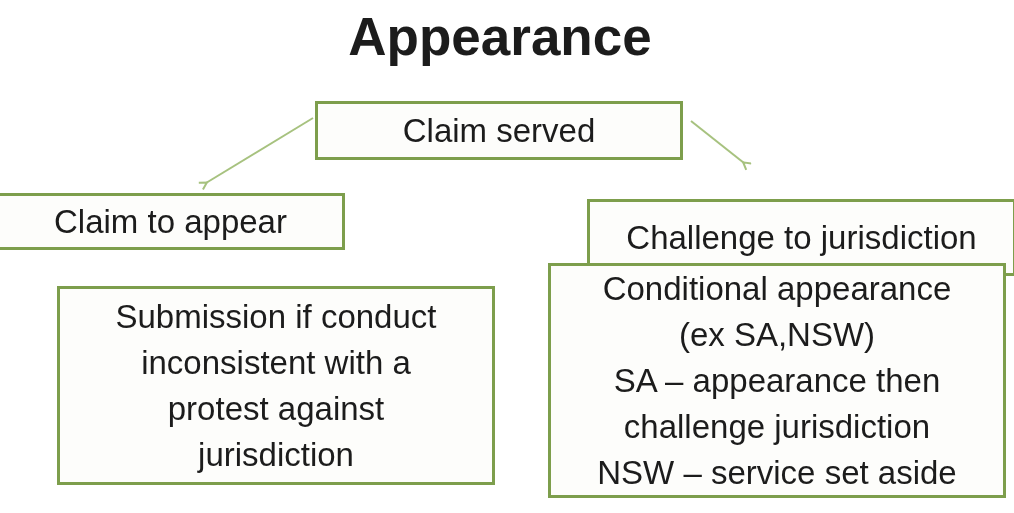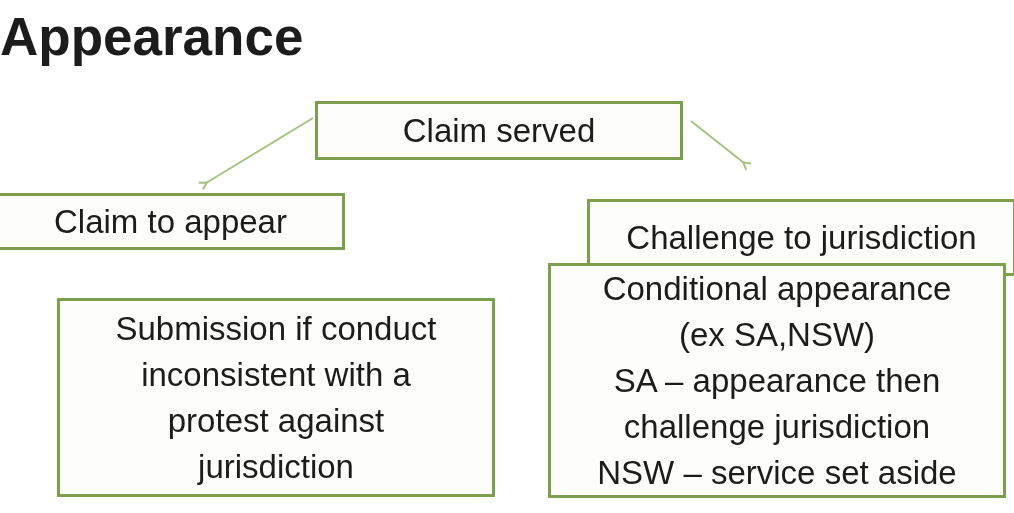--- a/index.html
+++ b/index.html
@@ -19,20 +19,21 @@
     background: var(--background);
     overflow: hidden;
     color: var(--text-dark);
   }
 
   .diagram-title {
     position: absolute;
     top: 6px;
     left: 0;
     width: 1000px;
+    text-align: center;
     font-size: 53px;
     font-weight: 700;
     color: var(--text-dark);
   }
 
   .node {
     position: absolute;
     border: 3px solid var(--border-green);
     background: #fdfdfb;
     display: flex;
@@ -41,21 +42,21 @@
     text-align: center;
     font-size: 33px;
     color: var(--text-dark);
   }
 
   .node .label { white-space: pre-line; }
 
   .node-claim    { left: 315px; top: 101px; width: 368px; height: 59px; }
   .node-refuse   { left: -4px;  top: 193px; width: 349px; height: 57px; }
   .node-challenge{ left: 587px; top: 184px; width: 429px; height: 77px; margin-top: 15px; }
-  .node-submission  { left: 57px;  top: 298px; width: 438px; height: 199px; line-height: 46px; }
+  .node-submission  { left: 57px;  top: 286px; width: 438px; height: 199px; line-height: 46px; }
   .node-conditional { left: 548px; top: 263px; width: 458px; height: 235px; line-height: 46px; justify-content: center; }
 
   .arrow-layer {
     position: absolute;
     left: 0; top: 0;
     width: 1014px; height: 513px;
     pointer-events: none;
   }
   .arrow-line { stroke: var(--arrow-green); stroke-width: 2; fill: none; }
   .arrow-head { stroke: var(--arrow-green); stroke-width: 2; fill: none; }

